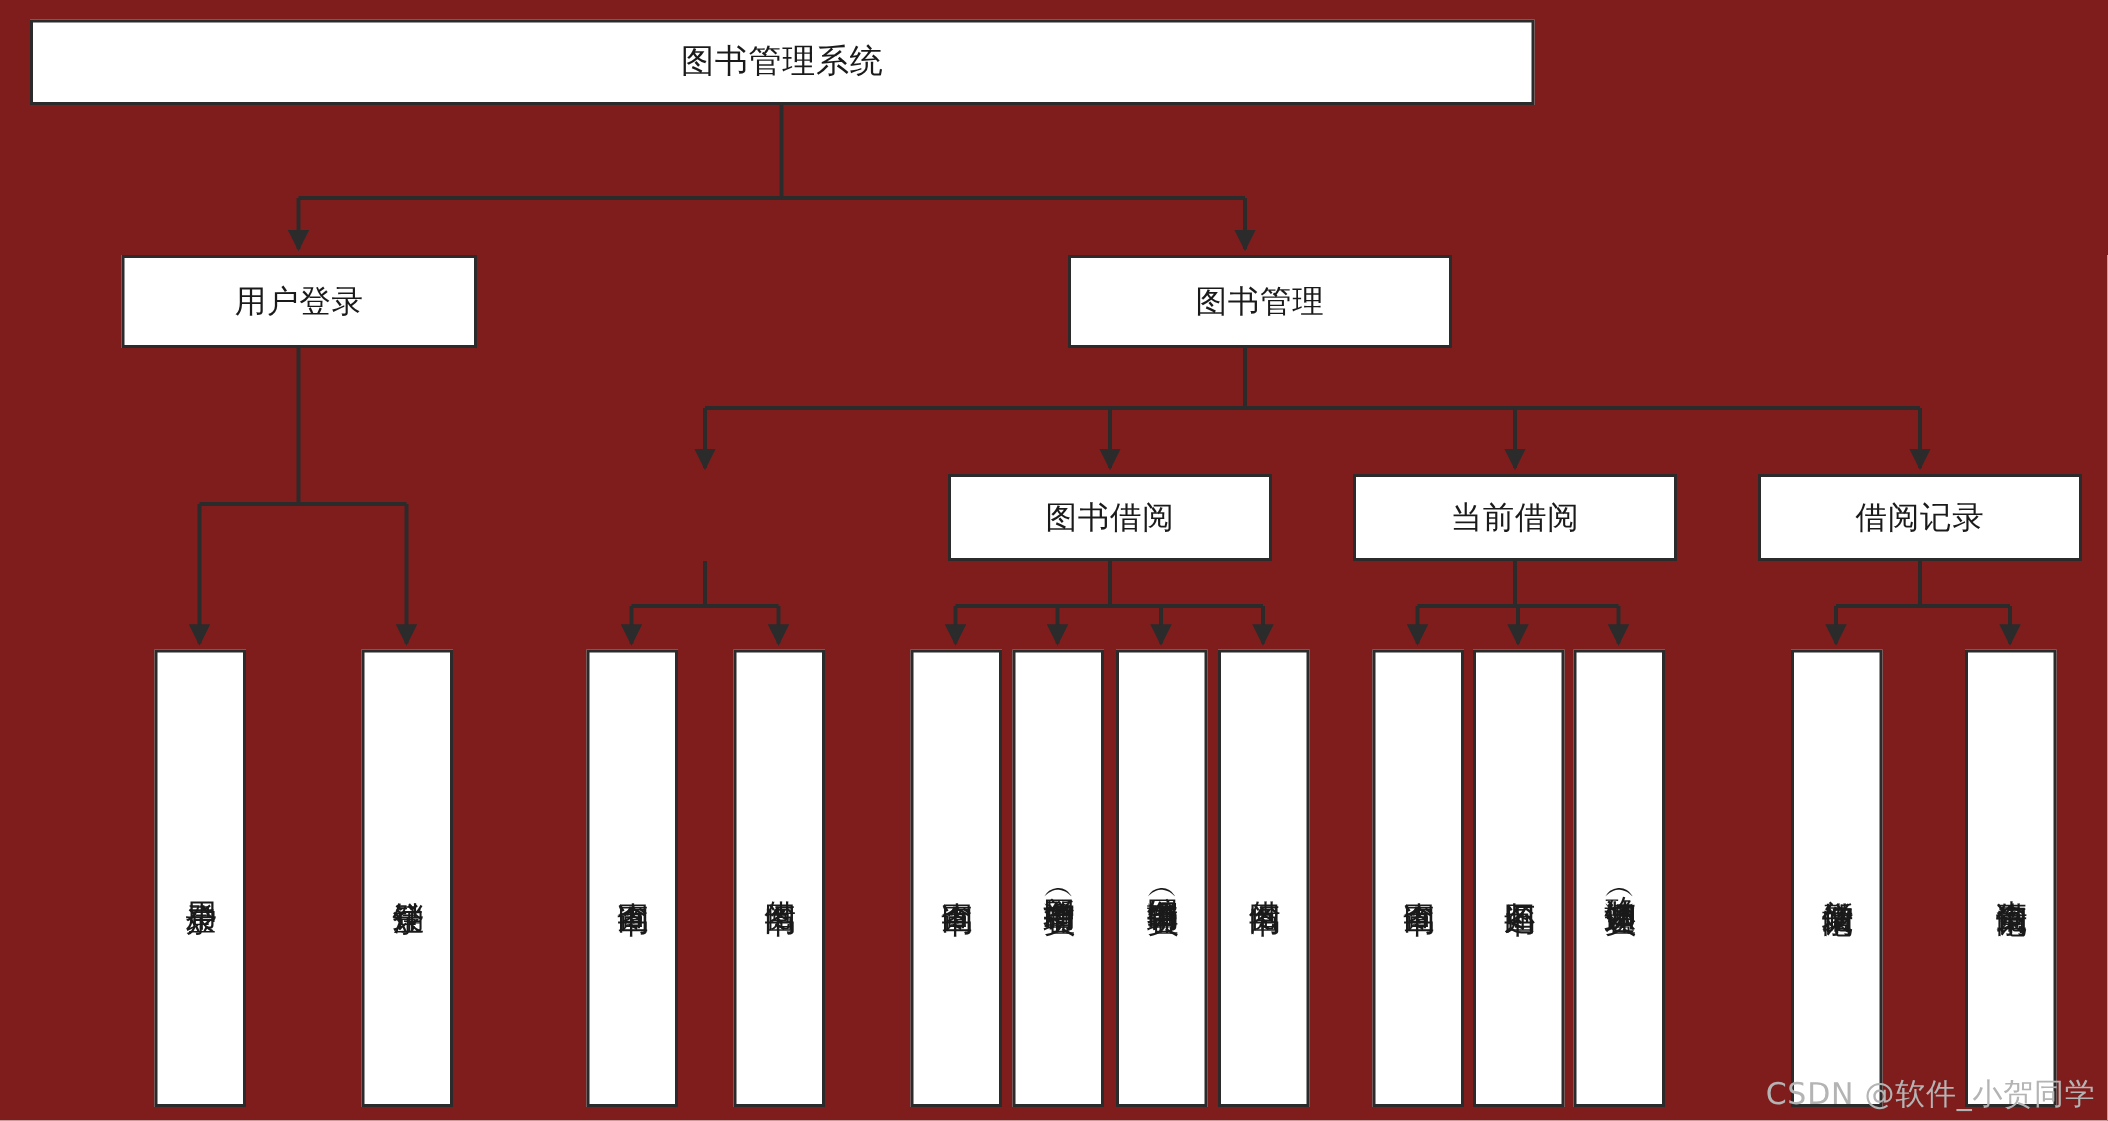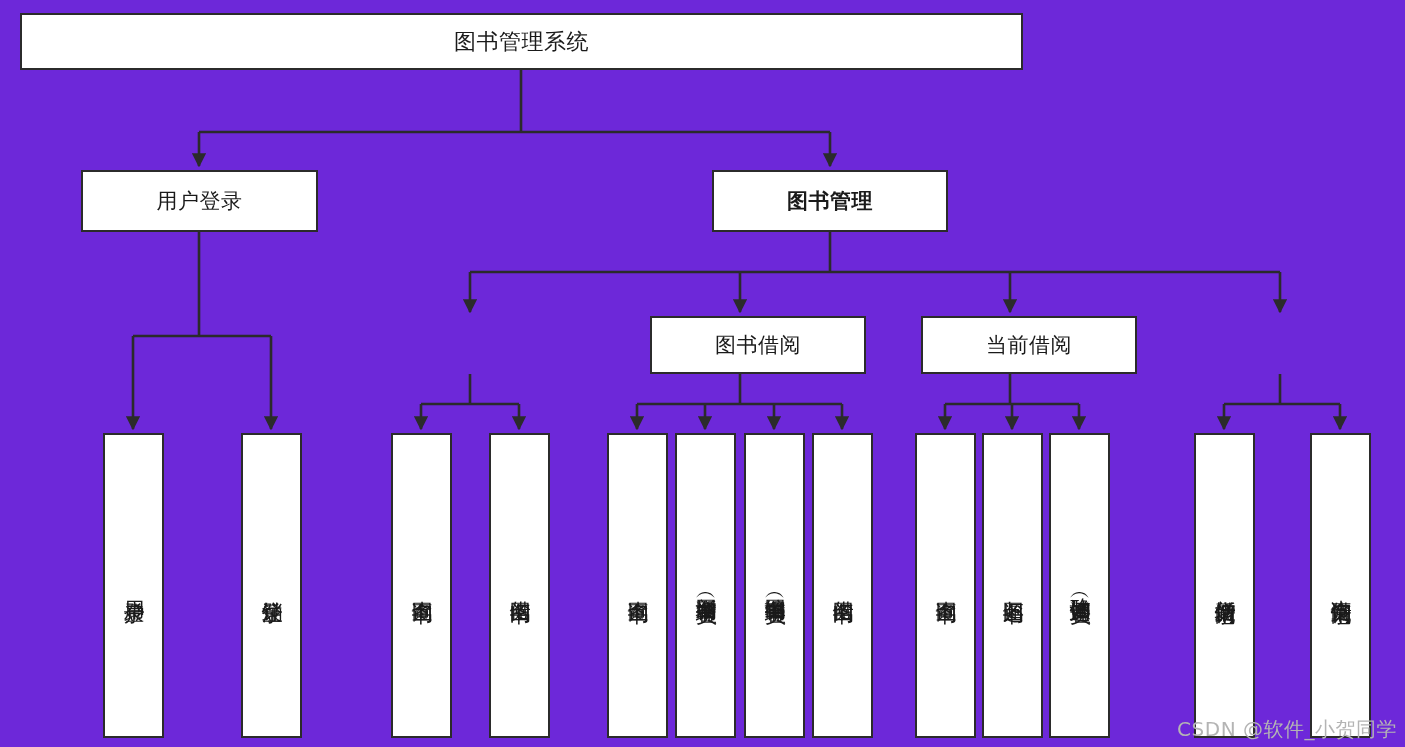--- a/index.html
+++ b/index.html
@@ -7,21 +7,21 @@
     padding: 0;
     background: #ffffff;
   }
   body {
     font-family: "DejaVu Sans", "Liberation Sans", sans-serif;
   }
   #canvas {
     position: relative;
     width: 1405px;
     height: 747px;
-    background: #6d28d9;
+    background: #7f1d1d;
     overflow: hidden;
   }
   #diagram-svg {
     position: absolute;
     left: 0;
     top: 0;
     width: 1405px;
     height: 747px;
   }
   .node {
@@ -122,29 +122,32 @@
     </g>
   </svg>
 
   <div class="node level-0" style="left:20px; top:13px; width:1003px; height:57px;">
     <span class="node-label">图书管理系统</span>
   </div>
 
   <div class="node level-1" style="left:81px; top:170px; width:237px; height:62px;">
     <span class="node-label">用户登录</span>
   </div>
-  <div class="node level-1" style="left:712px; top:170px; width:236px; height:62px;font-weight:bold;">
+  <div class="node level-1" style="left:712px; top:170px; width:256px; height:62px;">
     <span class="node-label">图书管理</span>
   </div>
 
-  <div class="node level-2" style="left:632px; top:316px; width:216px; height:58px;margin-left:18px;">
+  <div class="node level-2" style="left:632px; top:316px; width:216px; height:58px;">
     <span class="node-label">图书借阅</span>
   </div>
-  <div class="node level-2" style="left:902px; top:316px; width:216px; height:58px;margin-left:19px;">
+  <div class="node level-2" style="left:902px; top:316px; width:216px; height:58px;">
     <span class="node-label">当前借阅</span>
+  </div>
+  <div class="node level-2" style="left:1172px; top:316px; width:216px; height:58px;">
+    <span class="node-label">借阅记录</span>
   </div>
 
   <div class="node leaf" style="left:103px; top:433px; width:61px; height:305px;">
     <span class="node-label">用户登录</span>
   </div>
   <div class="node leaf" style="left:241px; top:433px; width:61px; height:305px;">
     <span class="node-label">注销登录</span>
   </div>
 
   <div class="node leaf" style="left:391px; top:433px; width:61px; height:305px;">

